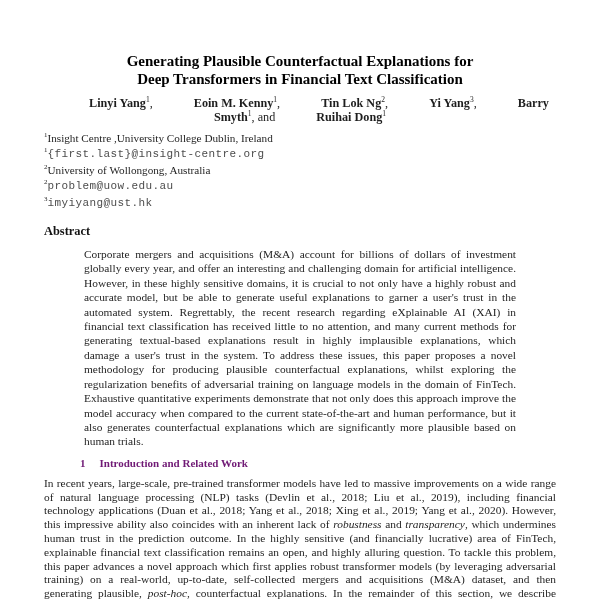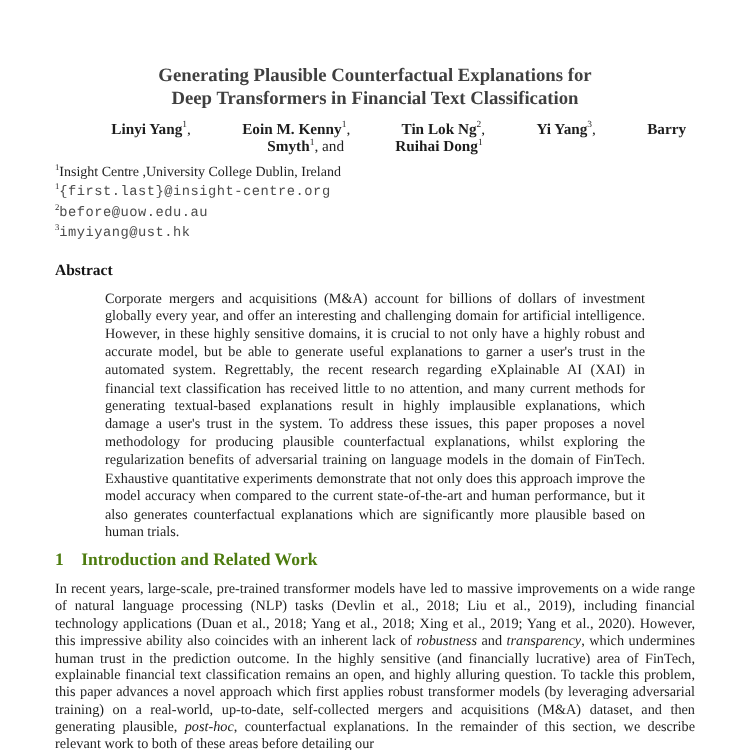--- a/index.html
+++ b/index.html
@@ -18,21 +18,21 @@
     position: relative;
     box-sizing: border-box;
     padding: 0 44px;
   }
   .title {
     padding-top: 53px;
     text-align: center;
     font-weight: bold;
     font-size: 15px;
     line-height: 17.5px;
-    color: #404040;
+    color: #000000;
   }
   .authors {
     margin-top: 8px;
     text-align: center;
     font-size: 12.2px;
     line-height: 14px;
   }
   .authors .b { font-weight: bold; margin-left: 38px; }
   sup {
     font-size: 0.62em;
@@ -60,22 +60,23 @@
   .abstract-body {
     margin: 8px auto 0 auto;
     width: 432px;
     text-align: justify;
     font-size: 11.4px;
     line-height: 14.4px;
   }
   .section-heading {
     margin-top: 8px;
     font-weight: bold;
-    font-size: 14px;
-    color: #4d7c0f;
+    font-size: 11px;
+    color: #701a75;
+    margin-left: 36px;
   }
   .section-heading .sec-num { margin-right: 14px; }
   .intro-body {
     margin-top: 8px;
     text-align: justify;
     font-size: 11.4px;
     line-height: 13.8px;
   }
   .i { font-style: italic; }
   .b { font-weight: bold; }
@@ -88,21 +89,22 @@
   <div class="title">
     <div>Generating Plausible Counterfactual Explanations for</div>
     <div>Deep Transformers in Financial Text Classification</div>
   </div>
 
   <div class="authors"><span class="b">Linyi Yang</span><sup>1</sup><span>, </span><span class="b">Eoin M. Kenny</span><sup>1</sup><span>, </span><span class="b">Tin Lok Ng</span><sup>2</sup><span>, </span><span class="b">Yi Yang</span><sup>3</sup><span>, </span><span class="b">Barry Smyth</span><sup>1</sup><span>, and </span><span class="b">Ruihai Dong</span><sup>1</sup></div>
 
   <div class="affils">
       <div><sup>1</sup><span>Insight Centre ,University College Dublin, Ireland</span></div>
       <div><sup>1</sup><span class="mono">{first.last}@insight-centre.org</span></div>
-      <div><sup>2</sup><span class="mono">before@uow.edu.au</span></div>
+      <div><sup>2</sup><span>University of Wollongong, Australia</span></div>
+      <div><sup>2</sup><span class="mono">problem@uow.edu.au</span></div>
       <div><sup>3</sup><span class="mono">imyiyang@ust.hk</span></div>
     </div>
 
   <div class="abstract-heading">Abstract</div>
 
   <div class="abstract-body">Corporate mergers and acquisitions (M&amp;A) account for billions of dollars of investment globally every year, and offer an interesting and challenging domain for artificial intelligence. However, in these highly sensitive domains, it is crucial to not only have a highly robust and accurate model, but be able to generate useful explanations to garner a user's trust in the automated system. Regrettably, the recent research regarding eXplainable AI (XAI) in financial text classification has received little to no attention, and many current methods for generating textual-based explanations result in highly implausible explanations, which damage a user's trust in the system. To address these issues, this paper proposes a novel methodology for producing plausible counterfactual explanations, whilst exploring the regularization benefits of adversarial training on language models in the domain of FinTech. Exhaustive quantitative experiments demonstrate that not only does this approach improve the model accuracy when compared to the current state-of-the-art and human performance, but it also generates counterfactual explanations which are significantly more plausible based on human trials.</div>
 
   <div class="section-heading">
     <span class="sec-num">1</span><span>Introduction and Related Work</span>
   </div>

